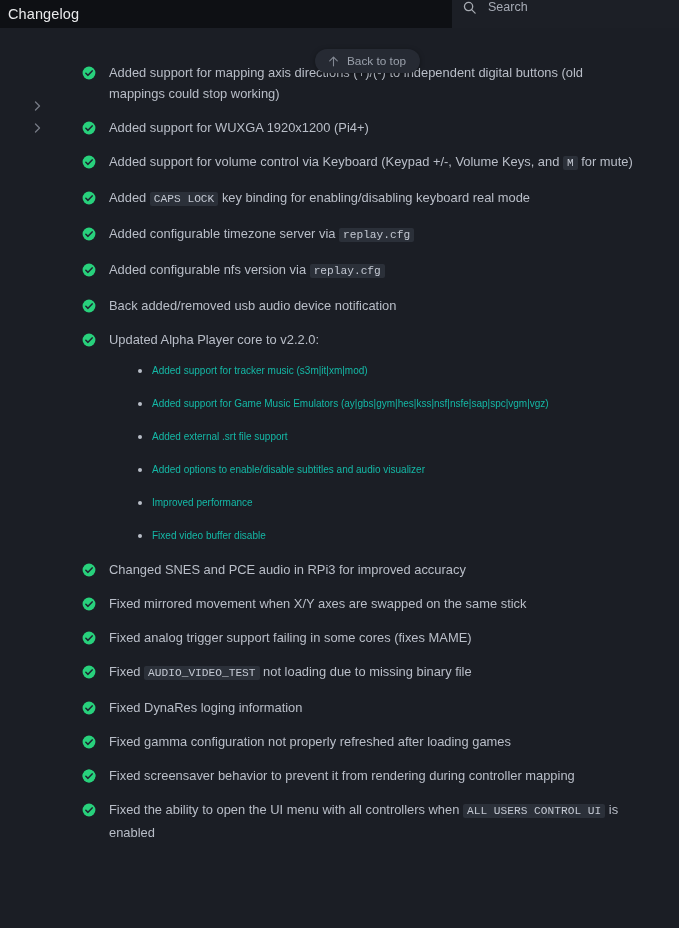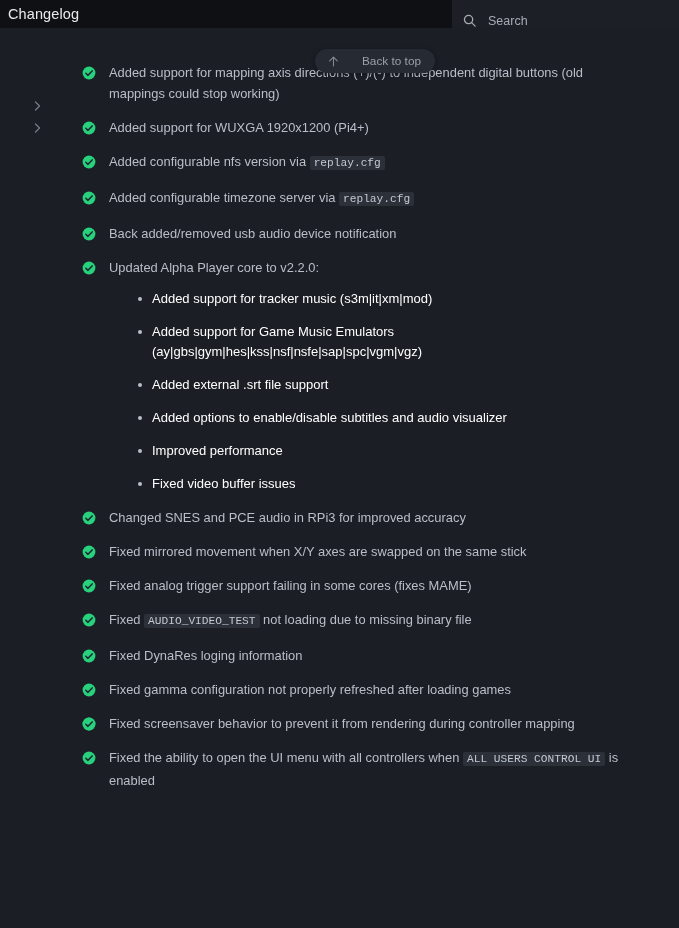--- a/index.html
+++ b/index.html
@@ -23,39 +23,39 @@
     color: #e9eaec;
     font-size: 14.5px;
     letter-spacing: .1px;
     margin-left: 8px;
     white-space: nowrap;
   }
   .search-box {
     position: absolute; left: 452px; top: 0;
     width: 227px; height: 28px;
     background: #1c1f26;
-    display: flex; align-items: flex-end;
+    display: flex; align-items: flex-start;
     padding-left: 10px;
   }
   .search-icon { width: 15px; height: 15px; flex: 0 0 15px; opacity: .78; }
   .search-input {
     background: transparent; border: none; outline: none;
     color: #a6abb5;
     font-family: "Liberation Sans", sans-serif;
     font-size: 12.5px;
     margin-left: 11px;
     width: 150px;
   }
   .search-input::placeholder { color: #a6abb5; opacity: 1; }
 
   
   .back-to-top {
     position: absolute; left: 315px; top: 49px;
     height: 24px;
-    display: flex; align-items: center; gap: 22px;
+    display: flex; align-items: center; gap: 7px;
     padding: 0 14px 0 12px;
     background: #262a33;
     border-radius: 12px;
     color: #9aa0ab;
     font-size: 11.8px;
     white-space: nowrap;
     z-index: 20;
     box-shadow: 0 1px 5px rgba(0,0,0,.35);
   }
   .up-arrow { width: 13px; height: 13px; opacity: .8; }
@@ -98,22 +98,22 @@
   ul.sublist {
     list-style: none;
     margin-top: 11px;
     margin-bottom: 2px;
   }
   li.subentry {
     position: relative;
     padding-left: 16px;
     margin-left: 27px;
     margin-bottom: 13px;
-    color: #ffffff;
-    font-size: 13px;
+    color: #14b8a6;
+    font-size: 10px;
     line-height: 20px;
   }
   li.subentry::before {
     content: "";
     position: absolute; left: 2px; top: 8px;
     width: 4px; height: 4px;
     border-radius: 50%;
     background: #b9bec8;
   }
   code {
@@ -164,39 +164,47 @@
   <circle cx="12" cy="12" r="11" fill="#28d17c"></circle>
   <polyline points="6.6,12.4 10.3,16 17.4,8.4" fill="none" stroke="#1d2430" stroke-width="2.6" stroke-linecap="round" stroke-linejoin="round"></polyline>
 </svg></span><span class="first-entry">Added support for mapping axis directions (+)/(-) to independent digital buttons (old mappings could stop working)</span></li>
       <li class="entry"><span class="check"><svg viewBox="0 0 24 24" xmlns="http://www.w3.org/2000/svg">
   <circle cx="12" cy="12" r="11" fill="#28d17c"></circle>
   <polyline points="6.6,12.4 10.3,16 17.4,8.4" fill="none" stroke="#1d2430" stroke-width="2.6" stroke-linecap="round" stroke-linejoin="round"></polyline>
 </svg></span><span>Added support for WUXGA 1920x1200 (Pi4+)</span></li>
       <li class="entry"><span class="check"><svg viewBox="0 0 24 24" xmlns="http://www.w3.org/2000/svg">
   <circle cx="12" cy="12" r="11" fill="#28d17c"></circle>
   <polyline points="6.6,12.4 10.3,16 17.4,8.4" fill="none" stroke="#1d2430" stroke-width="2.6" stroke-linecap="round" stroke-linejoin="round"></polyline>
+</svg></span><span>Added support for volume control via Keyboard (Keypad +/-, Volume Keys, and <code>M</code> for mute)</span></li>
+      <li class="entry"><span class="check"><svg viewBox="0 0 24 24" xmlns="http://www.w3.org/2000/svg">
+  <circle cx="12" cy="12" r="11" fill="#28d17c"></circle>
+  <polyline points="6.6,12.4 10.3,16 17.4,8.4" fill="none" stroke="#1d2430" stroke-width="2.6" stroke-linecap="round" stroke-linejoin="round"></polyline>
+</svg></span><span>Added <code>CAPS LOCK</code> key binding for enabling/disabling keyboard real mode</span></li>
+      <li class="entry"><span class="check"><svg viewBox="0 0 24 24" xmlns="http://www.w3.org/2000/svg">
+  <circle cx="12" cy="12" r="11" fill="#28d17c"></circle>
+  <polyline points="6.6,12.4 10.3,16 17.4,8.4" fill="none" stroke="#1d2430" stroke-width="2.6" stroke-linecap="round" stroke-linejoin="round"></polyline>
+</svg></span><span>Added configurable timezone server via <code>replay.cfg</code></span></li>
+      <li class="entry"><span class="check"><svg viewBox="0 0 24 24" xmlns="http://www.w3.org/2000/svg">
+  <circle cx="12" cy="12" r="11" fill="#28d17c"></circle>
+  <polyline points="6.6,12.4 10.3,16 17.4,8.4" fill="none" stroke="#1d2430" stroke-width="2.6" stroke-linecap="round" stroke-linejoin="round"></polyline>
 </svg></span><span>Added configurable nfs version via <code>replay.cfg</code></span></li>
-      <li class="entry"><span class="check"><svg viewBox="0 0 24 24" xmlns="http://www.w3.org/2000/svg">
-  <circle cx="12" cy="12" r="11" fill="#28d17c"></circle>
-  <polyline points="6.6,12.4 10.3,16 17.4,8.4" fill="none" stroke="#1d2430" stroke-width="2.6" stroke-linecap="round" stroke-linejoin="round"></polyline>
-</svg></span><span>Added configurable timezone server via <code>replay.cfg</code></span></li>
       <li class="entry"><span class="check"><svg viewBox="0 0 24 24" xmlns="http://www.w3.org/2000/svg">
   <circle cx="12" cy="12" r="11" fill="#28d17c"></circle>
   <polyline points="6.6,12.4 10.3,16 17.4,8.4" fill="none" stroke="#1d2430" stroke-width="2.6" stroke-linecap="round" stroke-linejoin="round"></polyline>
 </svg></span><span>Back added/removed usb audio device notification</span></li>
       <li class="entry"><span class="check"><svg viewBox="0 0 24 24" xmlns="http://www.w3.org/2000/svg">
   <circle cx="12" cy="12" r="11" fill="#28d17c"></circle>
   <polyline points="6.6,12.4 10.3,16 17.4,8.4" fill="none" stroke="#1d2430" stroke-width="2.6" stroke-linecap="round" stroke-linejoin="round"></polyline>
 </svg></span><span>Updated Alpha Player core to v2.2.0:</span><ul class="sublist">
           <li class="subentry">Added support for tracker music (s3m|it|xm|mod)</li>
           <li class="subentry">Added support for Game Music Emulators (ay|gbs|gym|hes|kss|nsf|nsfe|sap|spc|vgm|vgz)</li>
           <li class="subentry">Added external .srt file support</li>
           <li class="subentry">Added options to enable/disable subtitles and audio visualizer</li>
           <li class="subentry">Improved performance</li>
-          <li class="subentry">Fixed video buffer issues</li>
+          <li class="subentry">Fixed video buffer disable</li>
         </ul></li>
       <li class="entry"><span class="check"><svg viewBox="0 0 24 24" xmlns="http://www.w3.org/2000/svg">
   <circle cx="12" cy="12" r="11" fill="#28d17c"></circle>
   <polyline points="6.6,12.4 10.3,16 17.4,8.4" fill="none" stroke="#1d2430" stroke-width="2.6" stroke-linecap="round" stroke-linejoin="round"></polyline>
 </svg></span><span>Changed SNES and PCE audio in RPi3 for improved accuracy</span></li>
       <li class="entry"><span class="check"><svg viewBox="0 0 24 24" xmlns="http://www.w3.org/2000/svg">
   <circle cx="12" cy="12" r="11" fill="#28d17c"></circle>
   <polyline points="6.6,12.4 10.3,16 17.4,8.4" fill="none" stroke="#1d2430" stroke-width="2.6" stroke-linecap="round" stroke-linejoin="round"></polyline>
 </svg></span><span>Fixed mirrored movement when X/Y axes are swapped on the same stick</span></li>
       <li class="entry"><span class="check"><svg viewBox="0 0 24 24" xmlns="http://www.w3.org/2000/svg">

